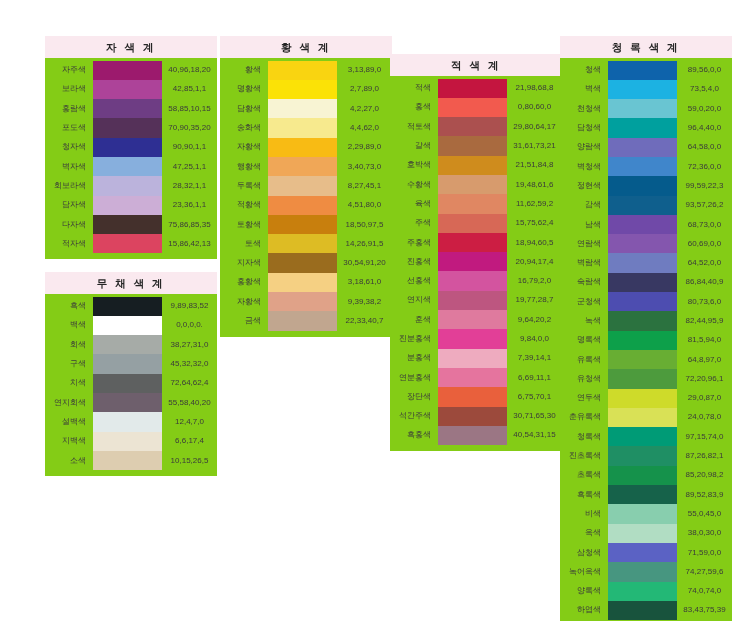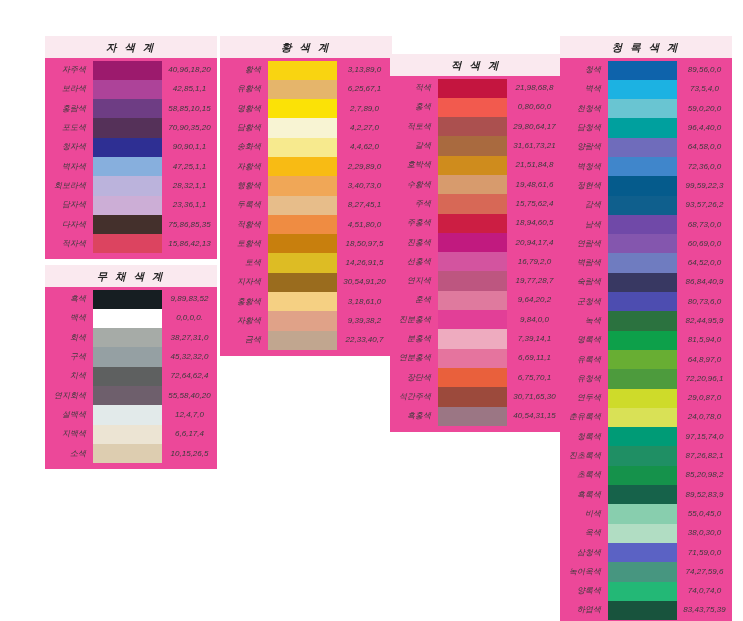--- a/index.html
+++ b/index.html
@@ -15,23 +15,22 @@
     overflow: hidden;
   }
   .board {
     position: absolute;
     left: 0; top: 0;
     width: 743px;
     height: 621px;
   }
   .panel {
     position: absolute;
-    background: #ec4899;
+    background: #84cc16;
     box-sizing: border-box;
-    font-style: italic;
   }
   .panel-header {
     background: #fae9ef;
     text-align: center;
     font-weight: bold;
     font-size: 10.5px;
     color: #262626;
     letter-spacing: 2.5px;
     padding: 6px 0 5px 0;
     line-height: 1;
@@ -125,21 +124,21 @@
           <div class="row-swatch" style="background: rgb(68, 48, 44);"></div>
           <div class="row-value">75,86,85,35</div>
         </div>
         <div class="row">
           <div class="row-name">적자색</div>
           <div class="row-swatch" style="background: rgb(220, 68, 96);"></div>
           <div class="row-value">15,86,42,13</div>
         </div>
       </div>
     </div>
-    <div class="panel" style="left: 45px; top: 265px; width: 172px;">
+    <div class="panel" style="left: 45px; top: 272px; width: 172px;">
       <div class="panel-header">무 채 색 계</div>
       <div class="rows">
         <div class="row">
           <div class="row-name">흑색</div>
           <div class="row-swatch" style="background: rgb(22, 30, 34);"></div>
           <div class="row-value">9,89,83,52</div>
         </div>
         <div class="row">
           <div class="row-name">백색</div>
           <div class="row-swatch" style="background: rgb(255, 255, 255);"></div>
@@ -184,25 +183,20 @@
     </div>
     <div class="panel" style="left: 220px; top: 36px; width: 172px;">
       <div class="panel-header">황 색 계</div>
       <div class="rows">
         <div class="row">
           <div class="row-name">황색</div>
           <div class="row-swatch" style="background: rgb(249, 212, 17);"></div>
           <div class="row-value">3,13,89,0</div>
         </div>
         <div class="row">
-          <div class="row-name">유황색</div>
-          <div class="row-swatch" style="background: rgb(229, 181, 107);"></div>
-          <div class="row-value">6,25,67,1</div>
-        </div>
-        <div class="row">
           <div class="row-name">명황색</div>
           <div class="row-swatch" style="background: rgb(251, 226, 6);"></div>
           <div class="row-value">2,7,89,0</div>
         </div>
         <div class="row">
           <div class="row-name">담황색</div>
           <div class="row-swatch" style="background: rgb(248, 244, 211);"></div>
           <div class="row-value">4,2,27,0</div>
         </div>
         <div class="row">
@@ -289,20 +283,25 @@
           <div class="row-name">호박색</div>
           <div class="row-swatch" style="background: rgb(207, 140, 29);"></div>
           <div class="row-value">21,51,84,8</div>
         </div>
         <div class="row">
           <div class="row-name">수황색</div>
           <div class="row-swatch" style="background: rgb(215, 155, 109);"></div>
           <div class="row-value">19,48,61,6</div>
         </div>
         <div class="row">
+          <div class="row-name">육색</div>
+          <div class="row-swatch" style="background: rgb(224, 135, 98);"></div>
+          <div class="row-value">11,62,59,2</div>
+        </div>
+        <div class="row">
           <div class="row-name">주색</div>
           <div class="row-swatch" style="background: rgb(215, 104, 86);"></div>
           <div class="row-value">15,75,62,4</div>
         </div>
         <div class="row">
           <div class="row-name">주홍색</div>
           <div class="row-swatch" style="background: rgb(204, 30, 67);"></div>
           <div class="row-value">18,94,60,5</div>
         </div>
         <div class="row">

